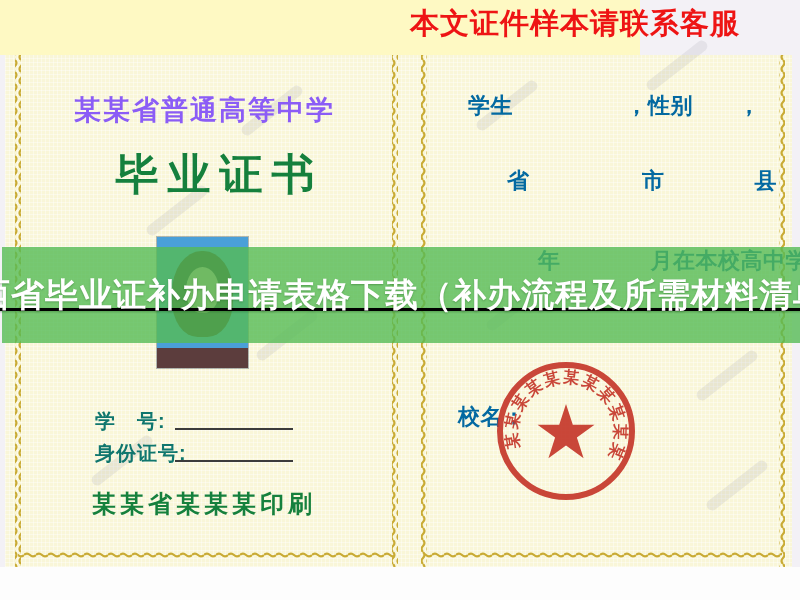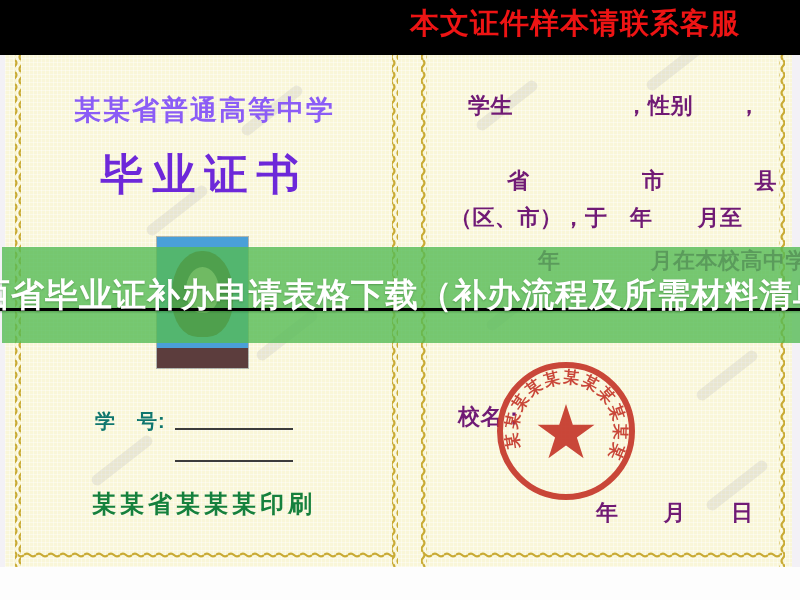--- a/index.html
+++ b/index.html
@@ -3,22 +3,22 @@
 <meta charset="utf-8">
 <style>
   html,body{margin:0;padding:0;}
   .stage{
     position:relative;width:800px;height:600px;overflow:hidden;
     background:#f3f1f6;
     font-family:"Liberation Sans","DejaVu Sans",sans-serif;
   }
   
   .banner{
-    position:absolute;left:0;top:0;width:800px;height:55px;
-    background:#000000;z-index:100;
+    position:absolute;left:0;top:0;width:640px;height:55px;
+    background:#fef9c3;z-index:100;
   }
   .banner-text{
     position:absolute;left:410px;top:4px;
     font-size:29px;font-weight:600;color:#ee1414;
     letter-spacing:1px;white-space:nowrap;
   }
   
   .sheet{
     position:absolute;left:5px;top:55px;width:787px;height:512px;
     background-color:#f9f6d8;
@@ -37,22 +37,22 @@
     position:absolute;width:74px;height:11px;border-radius:6px;
     background:rgba(150,150,160,.16);transform:rotate(-38deg);z-index:5;
   }
   
   .lp-school{
     position:absolute;left:13px;top:92px;width:383px;
     text-align:center;font-size:27px;font-weight:700;color:#8b5cf6;
     letter-spacing:2px;z-index:10;white-space:nowrap;
   }
   .lp-title{
-    position:absolute;left:13px;top:146px;width:383px;
-    text-align:center;font-size:43px;font-weight:700;color:#6d28d9;
+    position:absolute;left:28px;top:146px;width:383px;
+    text-align:center;font-size:43px;font-weight:700;color:#15803d;
     letter-spacing:9px;z-index:10;white-space:nowrap;
   }
   .photo{
     position:absolute;left:157px;top:237px;width:91px;height:131px;
     background:#4aa0d8;overflow:hidden;z-index:10;
     box-shadow:0 0 0 1px rgba(40,60,90,.35);
   }
   .photo-hair{
     position:absolute;left:15px;top:14px;width:61px;height:86px;
     background:#3a3230;border-radius:48% 48% 42% 42%;
@@ -71,21 +71,21 @@
   }
   .lp-underline{
     position:absolute;width:118px;height:0;border-bottom:2px solid #3b3b3b;z-index:10;
   }
   .lp-printer{
     position:absolute;left:92px;top:488px;z-index:10;
     font-size:24px;font-weight:700;color:#15803d;letter-spacing:4px;white-space:nowrap;
   }
   
   .rp-line{
-    position:absolute;z-index:10;font-size:22px;font-weight:600;color:#701a75;
+    position:absolute;z-index:10;font-size:22px;font-weight:600;color:#0369a1;
     white-space:pre;letter-spacing:0.5px;
   }
   .seal-svg{position:absolute;left:494px;top:359px;z-index:20;opacity:.92;}
   
   .overlay-band{
     position:absolute;left:2px;top:247px;width:800px;height:96px;
     background:rgba(85,187,85,0.80);z-index:50;
     display:flex;justify-content:center;align-items:center;text-decoration:underline;
   }
   .overlay-line{
@@ -133,30 +133,29 @@
   <div class="lp-title">毕业证书</div>
 
   <div class="photo">
     <div class="photo-hair"></div>
     <div class="photo-face"></div>
     <div class="photo-body"></div>
   </div>
 
   <div class="lp-field" style="left:95px;top:408px">学　号:</div>
   <div class="lp-underline" style="left:175px;top:428px"></div>
+  <div class="lp-field" style="left:95px;top:440px">身份证号:</div>
   <div class="lp-underline" style="left:175px;top:460px"></div>
   <div class="lp-printer">某某省某某某印刷</div>
 
   <div class="rp-line" style="left:468px;top:91px">学生　　　　　，性别　　，</div>
   <div class="rp-line" style="left:507px;top:166px">省　　　　　市　　　　县</div>
-  <div class="rp-line" style="left:450px;top:203px">（区、市），于　年　　月至</div>
   <div class="rp-line" style="left:538px;top:246px">年　　　　月在本校高中学习</div>
 
   <div class="rp-line" style="left:458px;top:402px">校名：</div>
-  <div class="rp-line" style="left:596px;top:498px">年　　月　　日</div>
 
   <svg class="seal-svg" width="144" height="144" viewBox="0 0 144 144">
     <circle cx="72" cy="72" r="66" fill="none" stroke="#c5382b" stroke-width="6"></circle>
     <path id="sealArc" d="M 29,96 A 49,49 0 1 1 115,96" fill="none"></path>
     <text font-size="16" font-weight="700" fill="#c5382b" letter-spacing="2">
       <textPath href="#sealArc" xlink:href="#sealArc" startOffset="8">某某某某某某某某某某某</textPath>
     </text>
     <polygon points="72,45 78.8,65.7 100.5,65.7 82.9,78.6 89.6,99.3 72,86.5 54.4,99.3 61.1,78.6 43.5,65.7 65.2,65.7" fill="#c5382b"></polygon>
   </svg>
 

